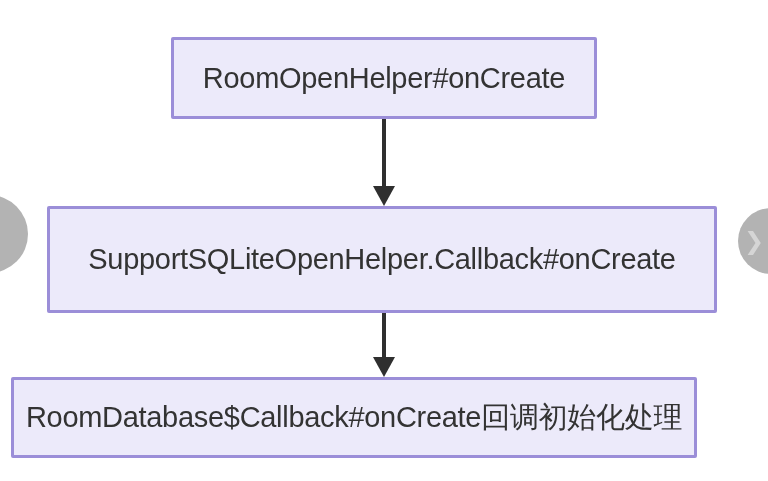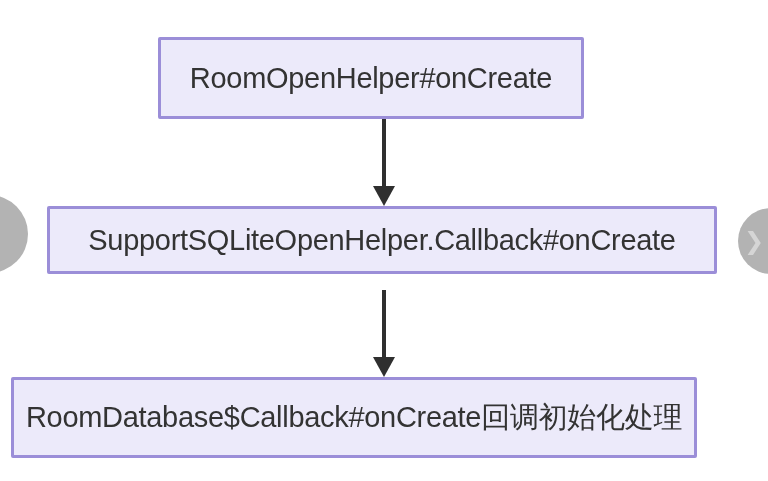--- a/index.html
+++ b/index.html
@@ -22,22 +22,22 @@
     border: 3px solid #9B8ED8;
     border-radius: 2px;
     display: flex;
     align-items: center;
     justify-content: center;
     color: #333333;
     font-size: 29px;
     letter-spacing: -0.3px;
     white-space: nowrap;
   }
-  .node-1 { left: 158px; top: 37px;  width: 426px; height: 82px; }
-  .node-2 { left: 47px;  top: 206px; width: 670px; height: 68px; }
+  .node-1 { left: 171px; top: 37px;  width: 426px; height: 82px; }
+  .node-2 { left: 47px;  top: 206px; width: 670px; height: 107px; }
   .node-3 { left: 11px;  top: 377px; width: 686px; height: 81px; }
 
   .edge-line {
     position: absolute;
     left: 382px;
     width: 4px;
     background: #2F2F2F;
   }
   .edge-1-line { top: 119px; height: 69px; }
   .edge-2-line { top: 290px; height: 69px; }

